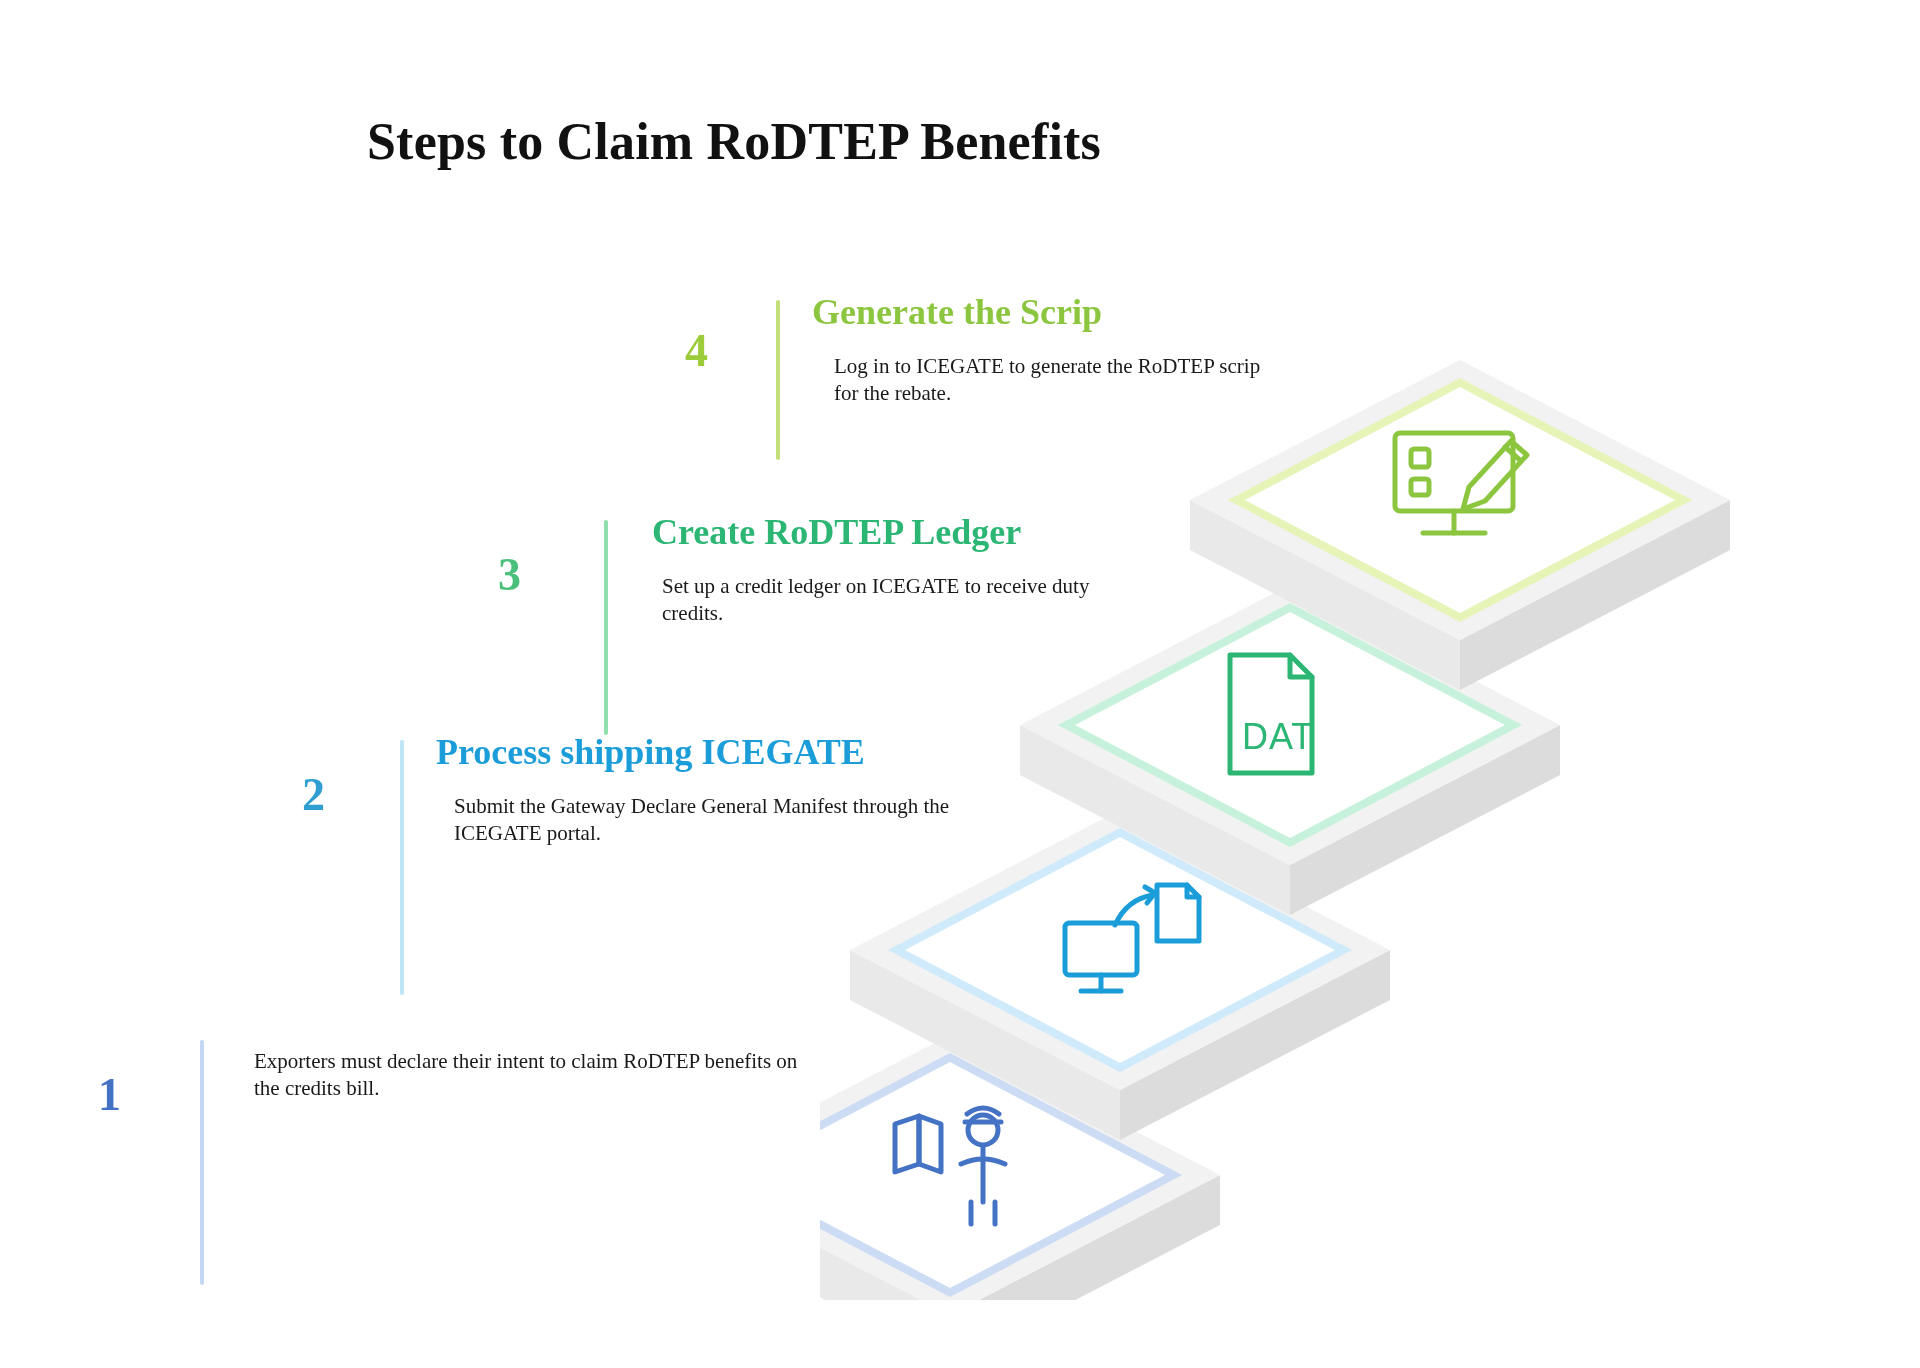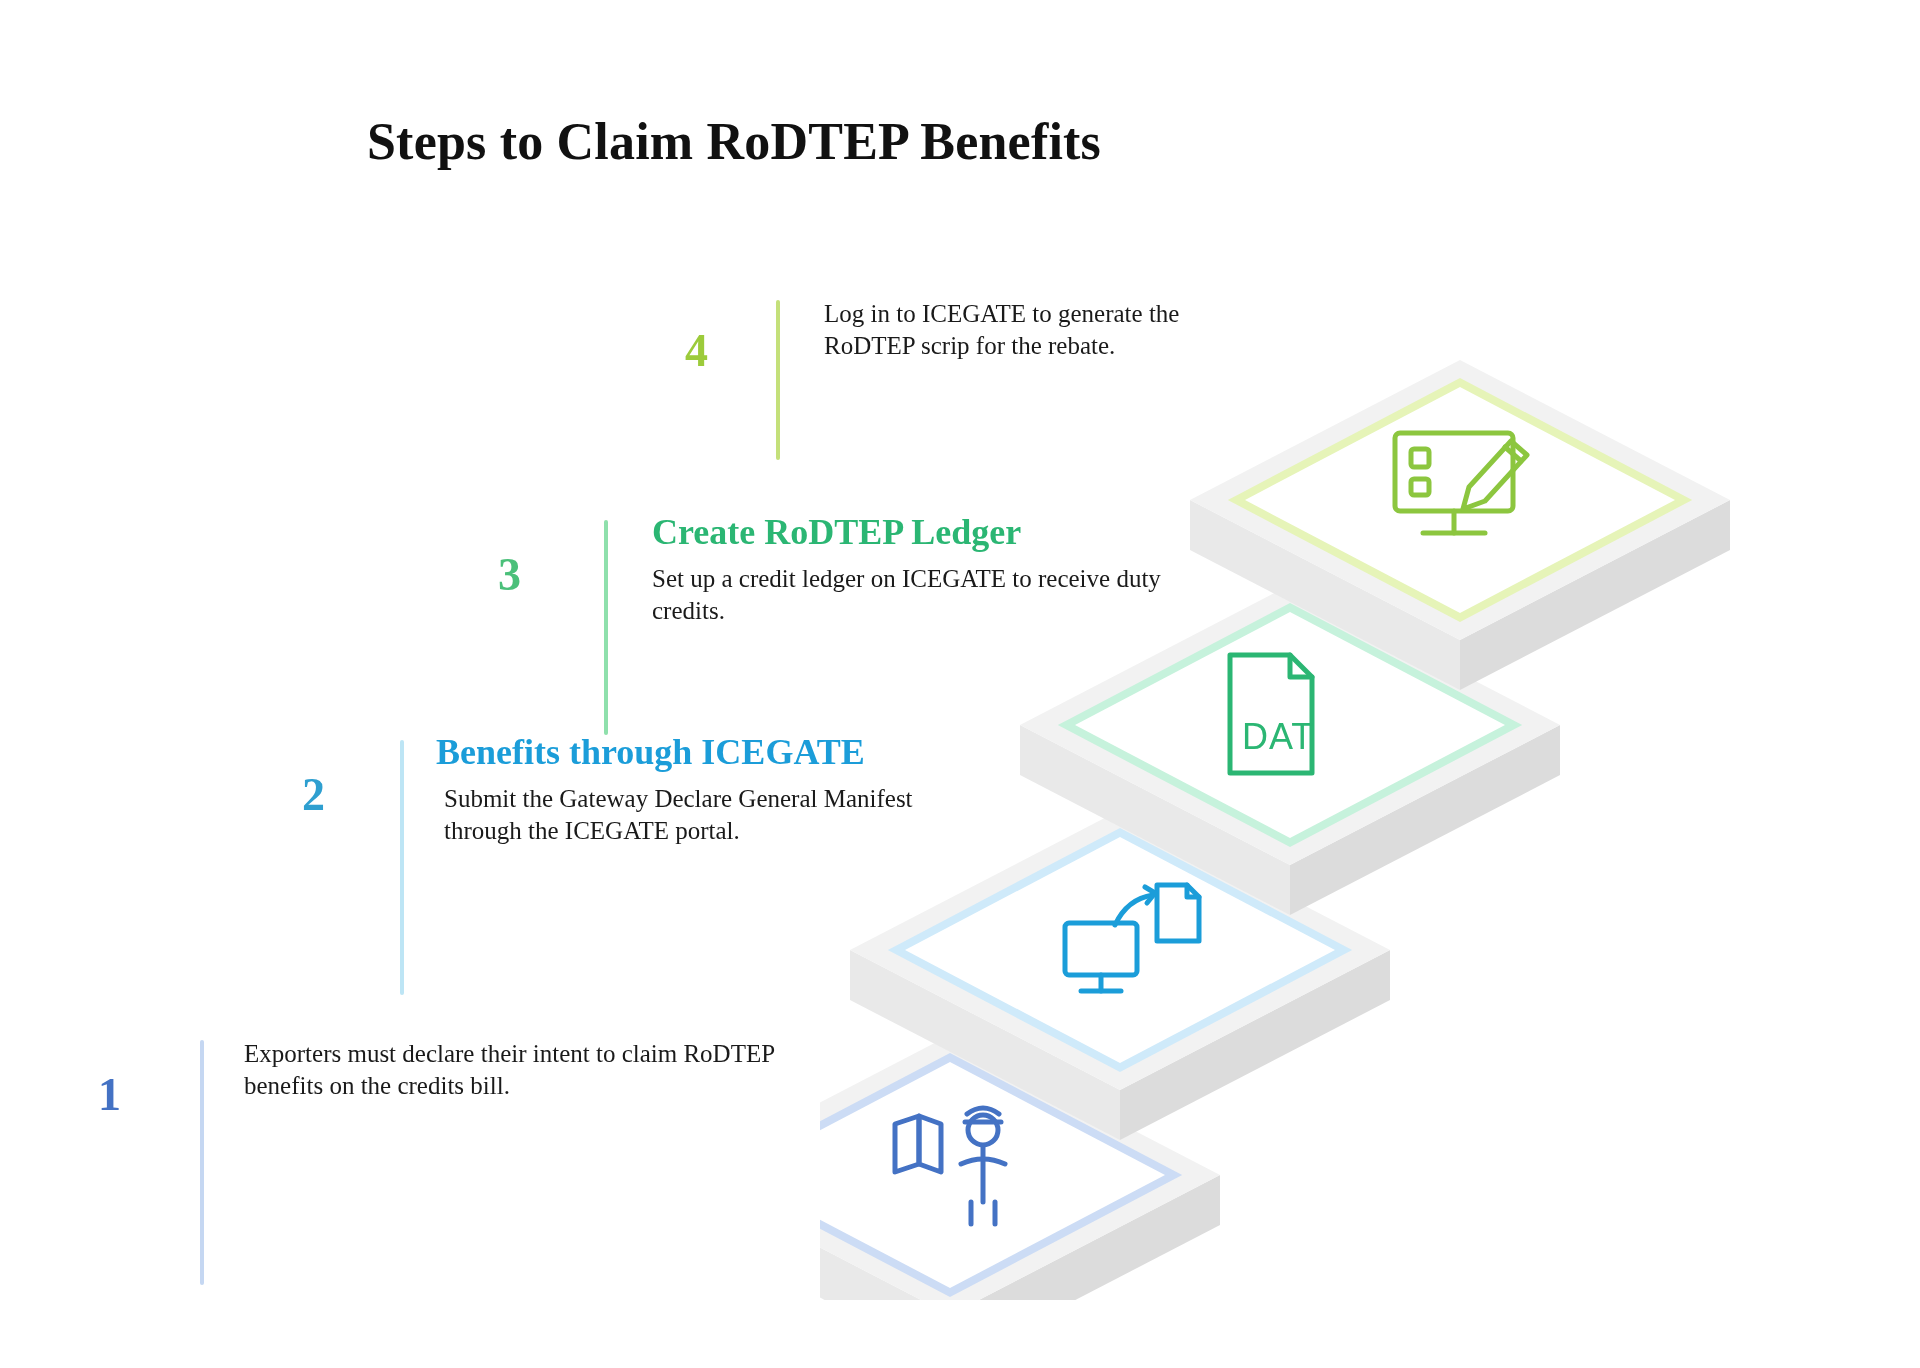--- a/index.html
+++ b/index.html
@@ -54,24 +54,24 @@
   .step-body {
     position: absolute;
   }
   .step-title {
     font-size: 36px;
     font-weight: bold;
     line-height: 1.25;
     margin: 0 0 8px 0;
   }
   .step-desc {
-    font-size: 25px;
+    font-size: 21px;
     line-height: 1.28;
     color: #1a1a1a;
-    margin: 8px;
+    margin: 18px;
     padding-left: 0;
   }
 
   
   #step-4 { left: 660px; top: 290px; width: 620px; }
   #step-4 .step-num { left: 25px; top: 38px; color: #9ccb3b; }
   #step-4 .step-bar { left: 116px; top: 10px; height: 160px; background: #c4e07a; }
   #step-4 .step-body { left: 152px; top: 0; width: 470px; }
   #step-4 .step-title { color: #8cc63f; }
   #step-4 .step-desc { padding-left: 4px; }
@@ -184,38 +184,39 @@
         <path d="M110,22 L126,36"></path>
       </g>
     </g>
   </svg>
 </div>
 
 <div class="step" id="step-4">
   <div class="step-num">4</div>
   <div class="step-bar"></div>
   <div class="step-body">
+    <p class="step-title">Generate the Scrip</p>
     <p class="step-desc">Log in to ICEGATE to generate the RoDTEP scrip for the rebate.</p>
   </div>
 </div>
 
 <div class="step" id="step-3">
   <div class="step-num">3</div>
   <div class="step-bar"></div>
   <div class="step-body">
     <p class="step-title">Create RoDTEP Ledger</p>
     <p class="step-desc">Set up a credit ledger on ICEGATE to receive duty credits.</p>
   </div>
 </div>
 
 <div class="step" id="step-2">
   <div class="step-num">2</div>
   <div class="step-bar"></div>
   <div class="step-body">
-    <p class="step-title">Benefits through ICEGATE</p>
+    <p class="step-title">Process shipping ICEGATE</p>
     <p class="step-desc">Submit the Gateway Declare General Manifest through the ICEGATE portal.</p>
   </div>
 </div>
 
 <div class="step" id="step-1">
   <div class="step-num">1</div>
   <div class="step-bar"></div>
   <div class="step-body">
     <p class="step-desc">Exporters must declare their intent to claim RoDTEP benefits on the credits bill.</p>
   </div>

